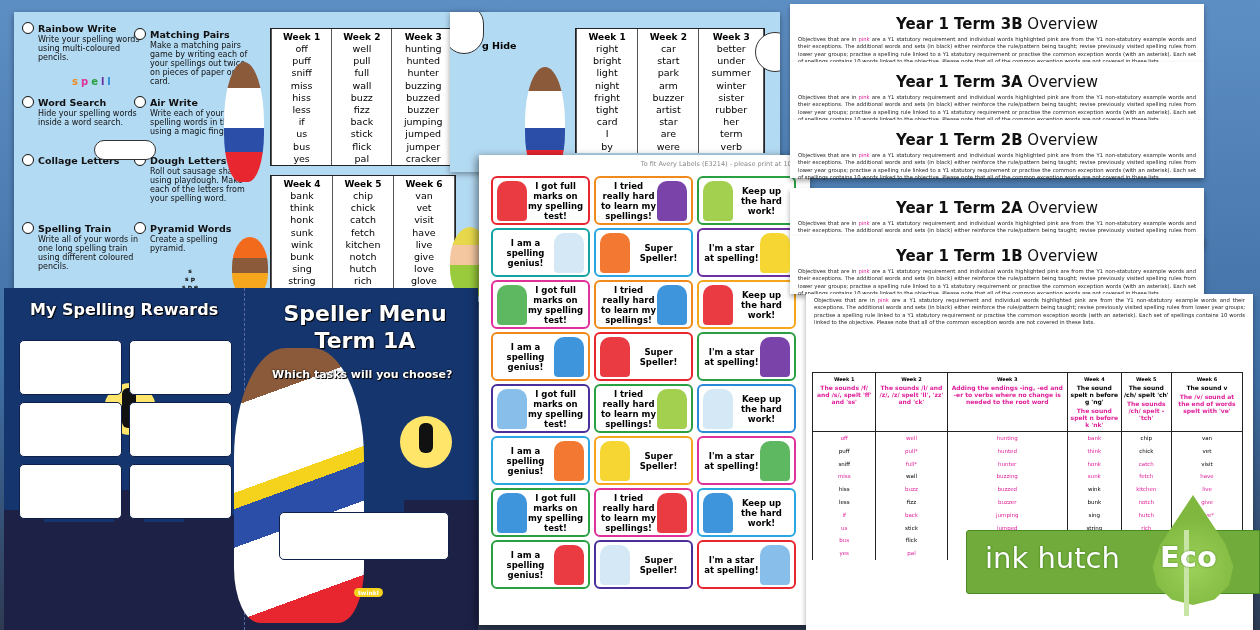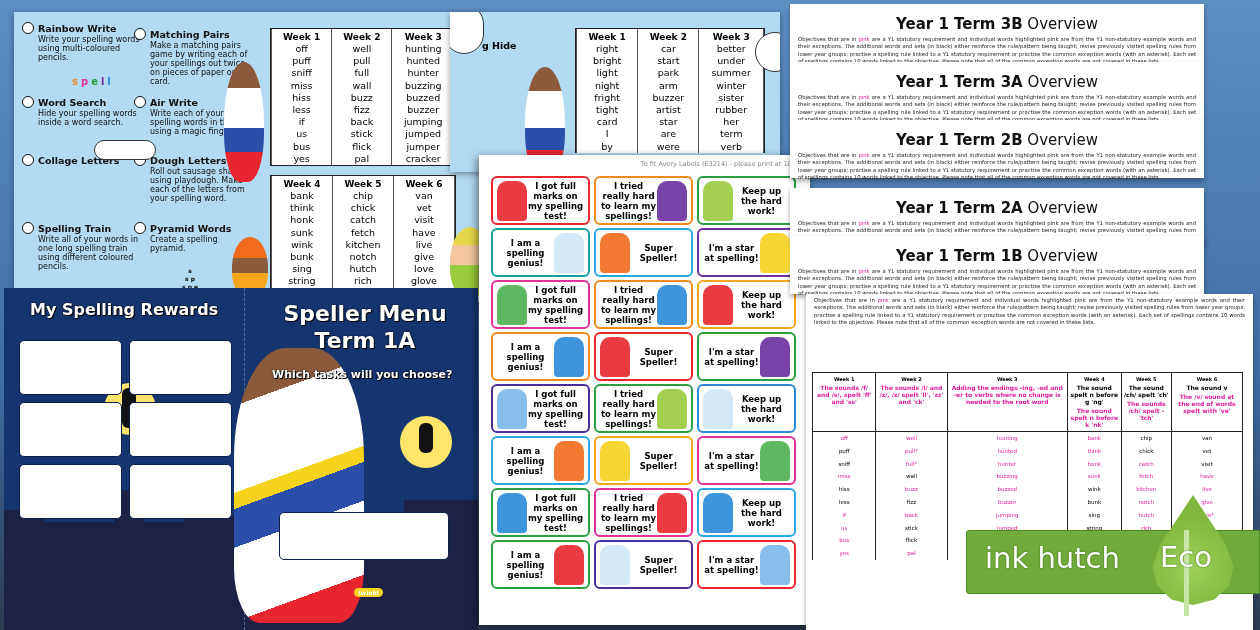--- a/index.html
+++ b/index.html
@@ -47,21 +47,21 @@
 .ovtable th,.ovtable td{border-left:1px solid #222;border-right:1px solid #222;text-align:center}
 .ovtable thead th{border:1.3px solid #222;vertical-align:top;padding:3px 2px;font-weight:bold;height:48px}
 .ovtable thead .wk{font-size:5px;margin-bottom:1px}
 .ovtable thead .h{font-size:6px;line-height:7px;margin-top:2px}
 .ovtable td{line-height:12.8px;font-size:5.5px}
 
 .eco{position:absolute;left:966px;top:530px;width:294px;height:64px;background:#70ab3b;border:1px solid #4a8a22;border-radius:3px 0 0 3px}
 .eco .txt{position:absolute;left:18px;top:10px;color:#fff;font-size:29px;font-family:"DejaVu Sans",sans-serif;text-shadow:0 0 2px #2f6e10}
 .drop2{position:absolute;left:1150px;top:495px;width:86px;height:110px;background:radial-gradient(circle at 50% 65%,#9cd05a 0,#80b83f 60%);clip-path:polygon(50% 0,88% 45%,97% 65%,92% 82%,75% 95%,50% 100%,25% 95%,8% 82%,3% 65%,12% 45%)}
 .stem{position:absolute;left:1184px;top:530px;width:5px;height:86px;background:#c8e5a6}
-.ecoword{position:absolute;left:1160px;top:540px;font-weight:normal;color:#fff;font-size:29px;text-shadow:0 0 2px #3b7a18}
+.ecoword{position:absolute;left:1160px;top:540px;font-weight:bold;color:#fff;font-size:29px;text-shadow:0 0 2px #3b7a18}
 </style>
 </head>
 <body>
 
 <div class="bg"></div>
 
 <div class="sheet menu">
   <div id="tasks">
       <div class="task" style="left: 8px; top: 10px;">
         <div class="t">

